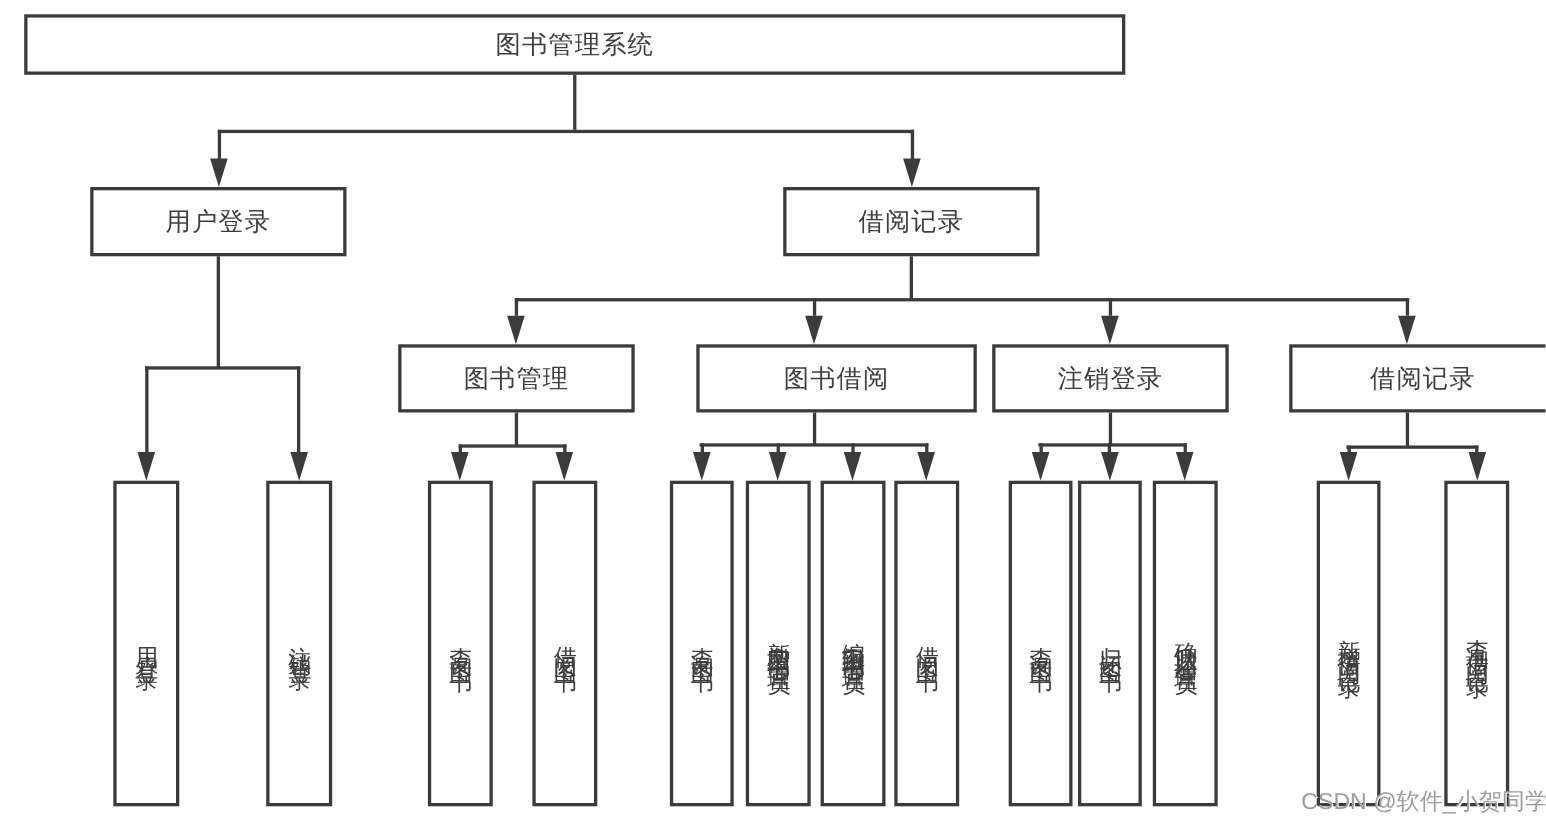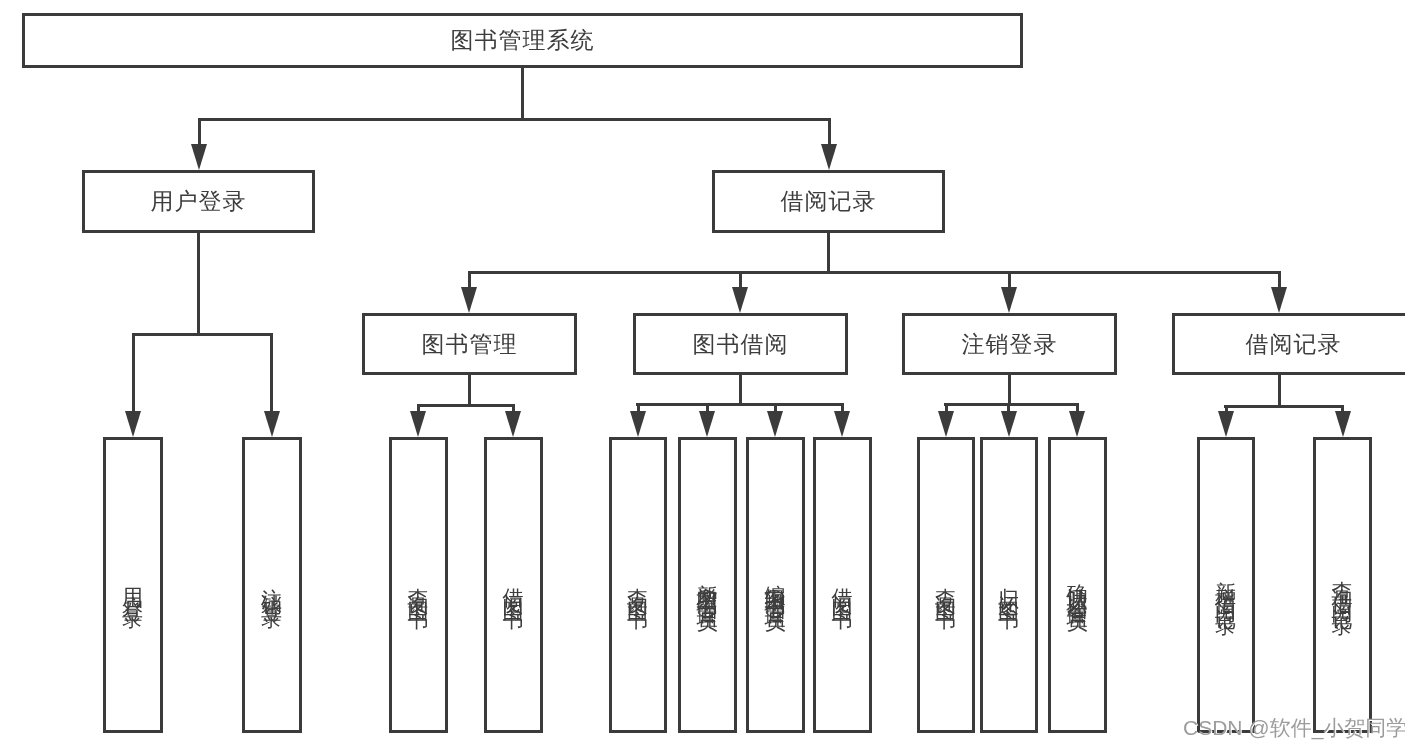--- a/index.html
+++ b/index.html
@@ -56,21 +56,21 @@
 </div>
 
 <div class="box hbox" style="left:712px;top:170px;width:233px;height:63px">
   <span>借阅记录</span>
 </div>
 
 <div class="box hbox" style="left:362px;top:313px;width:215px;height:62px">
   <span>图书管理</span>
 </div>
 
-<div class="box hbox" style="left:633px;top:313px;width:215px;height:62px">
+<div class="box hbox" style="left:633px;top:313px;width:255px;height:62px">
   <span>图书借阅</span>
 </div>
 
 <div class="box hbox" style="left:902px;top:313px;width:215px;height:62px">
   <span>注销登录</span>
 </div>
 
 <div class="box hbox" style="left:1172px;top:313px;width:243px;height:62px">
   <span>借阅记录</span>
 </div>

